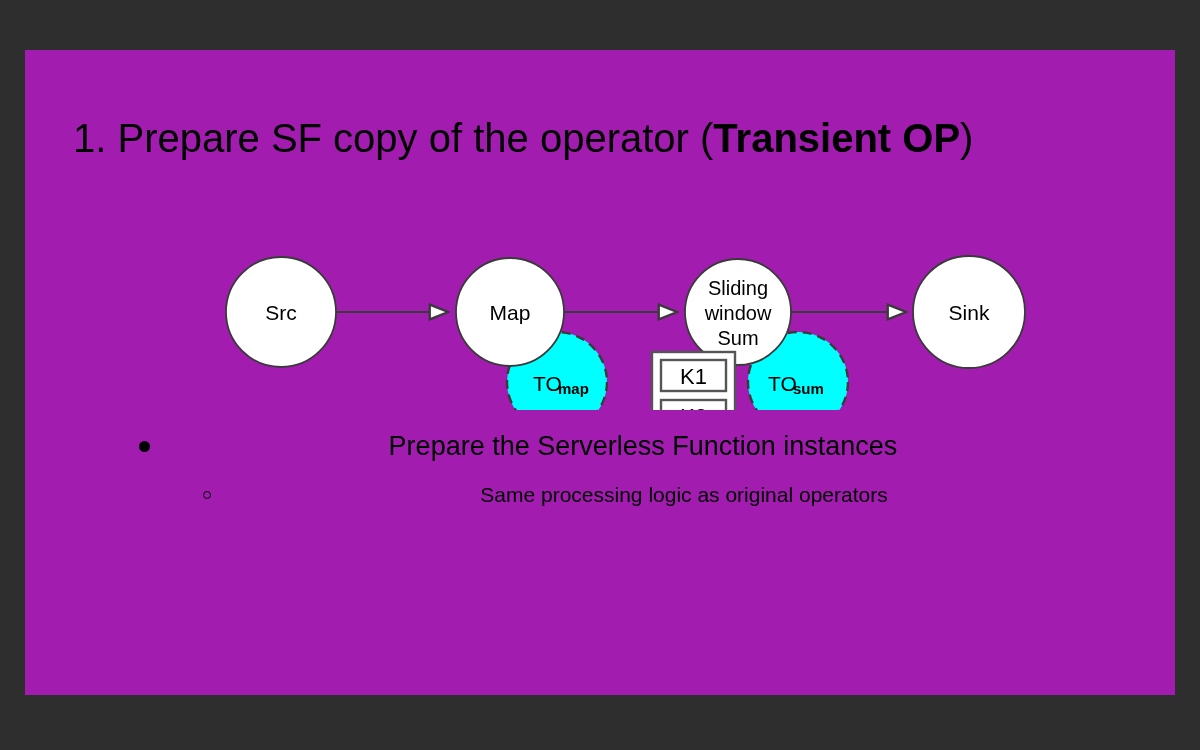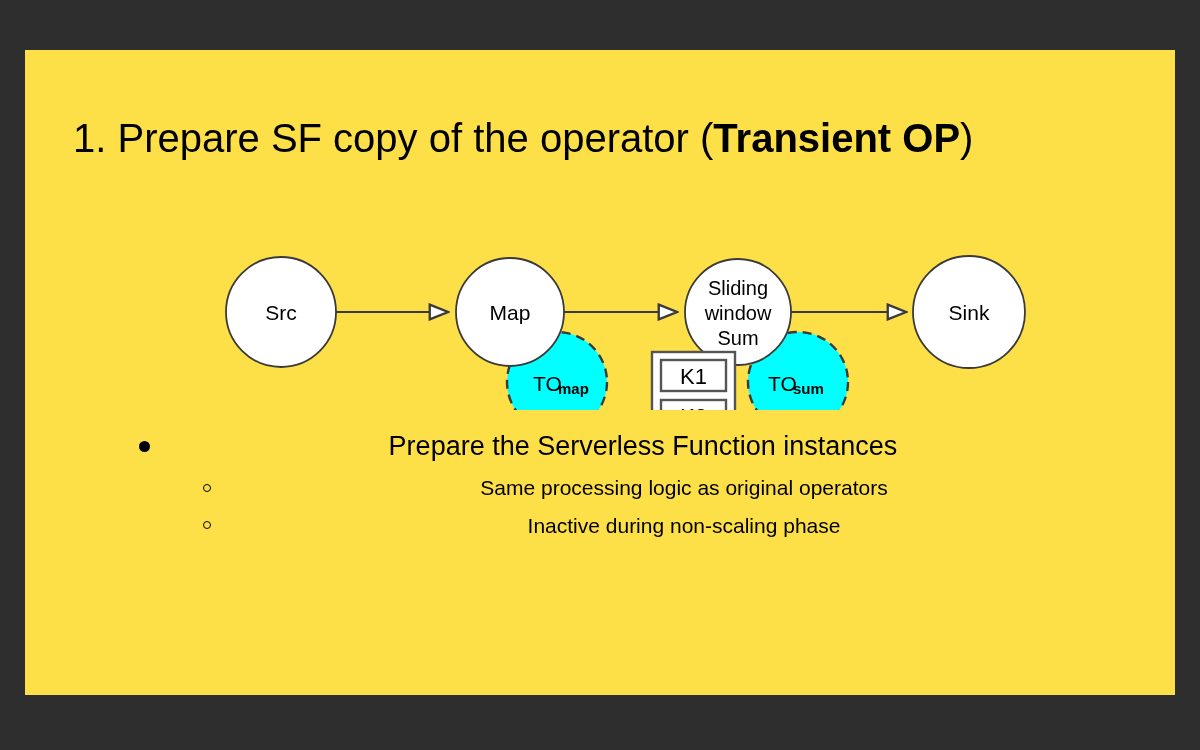--- a/index.html
+++ b/index.html
@@ -19,21 +19,21 @@
     width: 1200px;
     height: 750px;
     background: #2e2e2e;
   }
   #slide {
     position: absolute;
     left: 25px;
     top: 50px;
     width: 1150px;
     height: 645px;
-    background: #fde047;
+    background: #a21caf;
     overflow: hidden;
   }
   #slide-title {
     position: absolute;
     left: 48px;
     top: 65px;
     width: 1060px;
     font-size: 40px;
     line-height: 1.15;
     color: #000000;
@@ -104,21 +104,21 @@
     height: 11px;
     border-radius: 50%;
     background: #000000;
   }
   .bullet-l2 {
     position: relative;
     padding-left: 172px;
     font-size: 21px;
     color: #000000;
     line-height: 1.22;
-    margin-top: 12px;
+    margin-top: 19px;
   }
   .bullet-l2 .marker {
     position: absolute;
     left: 130px;
     top: 0.42em;
     width: 8px;
     height: 8px;
     border-radius: 50%;
     border: 1.6px solid #000000;
     background: transparent;
@@ -202,19 +202,15 @@
 
   <div id="bullet-block">
     <div class="bullet-l1">
       <span class="marker"></span>
       <span>Prepare the Serverless Function instances</span>
     </div>
     <div class="bullet-l2">
       <span class="marker"></span>
       <span>Same processing logic as original operators</span>
     </div>
-    <div class="bullet-l2">
-      <span class="marker"></span>
-      <span>Inactive during non-scaling phase</span>
-    </div>
   </div>
 
 </div>
 
 </body></html>

